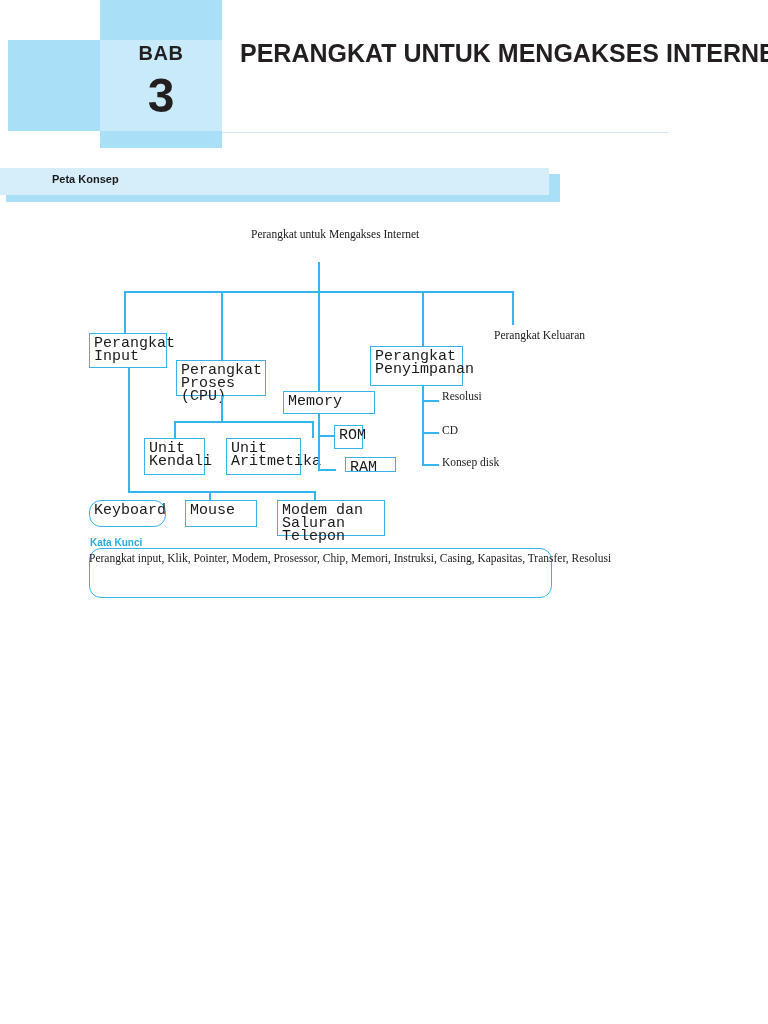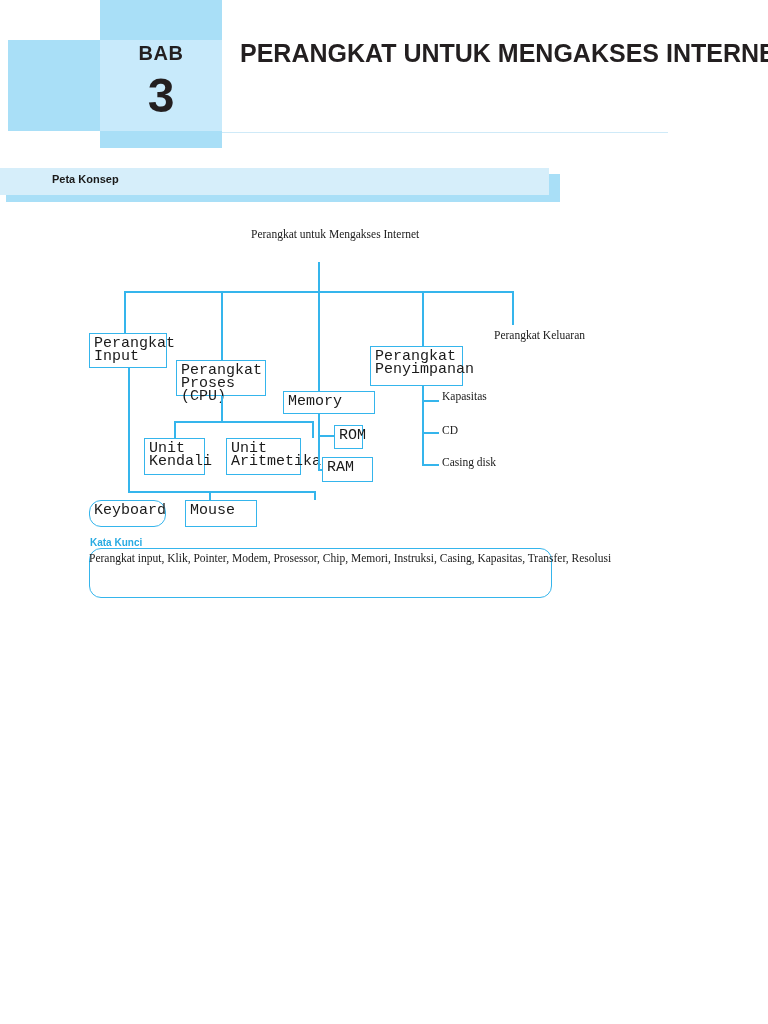--- a/index.html
+++ b/index.html
@@ -233,35 +233,37 @@
   <div class="vline" style="left:312px; top:421px; height:17px;"></div>
   <div class="node-box" style="left:144px; top:438px; width:61px; height:37px;">Unit
 Kendali</div>
   <div class="node-box" style="left:226px; top:438px; width:75px; height:37px;">Unit
 Aritmetika</div>
 
   <div class="vline" style="left:318px; top:414px; height:56px;"></div>
   <div class="hline" style="left:318px; top:435px; width:18px;"></div>
   <div class="hline" style="left:318px; top:469px; width:18px;"></div>
   <div class="node-box" style="left:334px; top:425px; width:29px; height:24px;">ROM</div>
-  <div class="node-box" style="left:322px; top:457px; width:51px; height:25px;">RAM</div>
+  <div class="node-box" style="left:345px; top:457px; width:51px; height:15px;">RAM</div>
 
   <div class="vline" style="left:422px; top:386px; height:80px;"></div>
   <div class="hline" style="left:422px; top:400px; width:17px;"></div>
   <div class="hline" style="left:422px; top:432px; width:17px;"></div>
   <div class="hline" style="left:422px; top:464px; width:17px;"></div>
-  <div class="plain-label" style="left:442px; top:390px;">Kapasitas</div>
+  <div class="plain-label" style="left:442px; top:390px;">Resolusi</div>
   <div class="plain-label" style="left:442px; top:424px;">CD</div>
-  <div class="plain-label" style="left:442px; top:456px;">Casing disk</div>
+  <div class="plain-label" style="left:442px; top:456px;">Konsep disk</div>
 
   <div class="vline" style="left:128px; top:368px; height:124px;"></div>
   <div class="hline" style="left:128px; top:491px; width:188px;"></div>
   <div class="vline" style="left:209px; top:491px; height:9px;"></div>
   <div class="vline" style="left:314px; top:491px; height:9px;"></div>
   <div class="node-box" style="left:89px; top:500px; width:77px; height:27px;border-radius:12px;">Keyboard</div>
   <div class="node-box" style="left:185px; top:500px; width:72px; height:27px;">Mouse</div>
+  <div class="node-box" style="left:277px; top:500px; width:108px; height:36px;">Modem dan
+Saluran Telepon</div>
 </div>
 
 <div id="kata-kunci-section">
   <div class="kk-box"></div>
   <div class="kk-title">Kata Kunci</div>
   <div class="kk-text">Perangkat input, Klik, Pointer, Modem, Prosessor, Chip, Memori, Instruksi, Casing, Kapasitas, Transfer, Resolusi</div>
 </div>
 
 </body></html>

